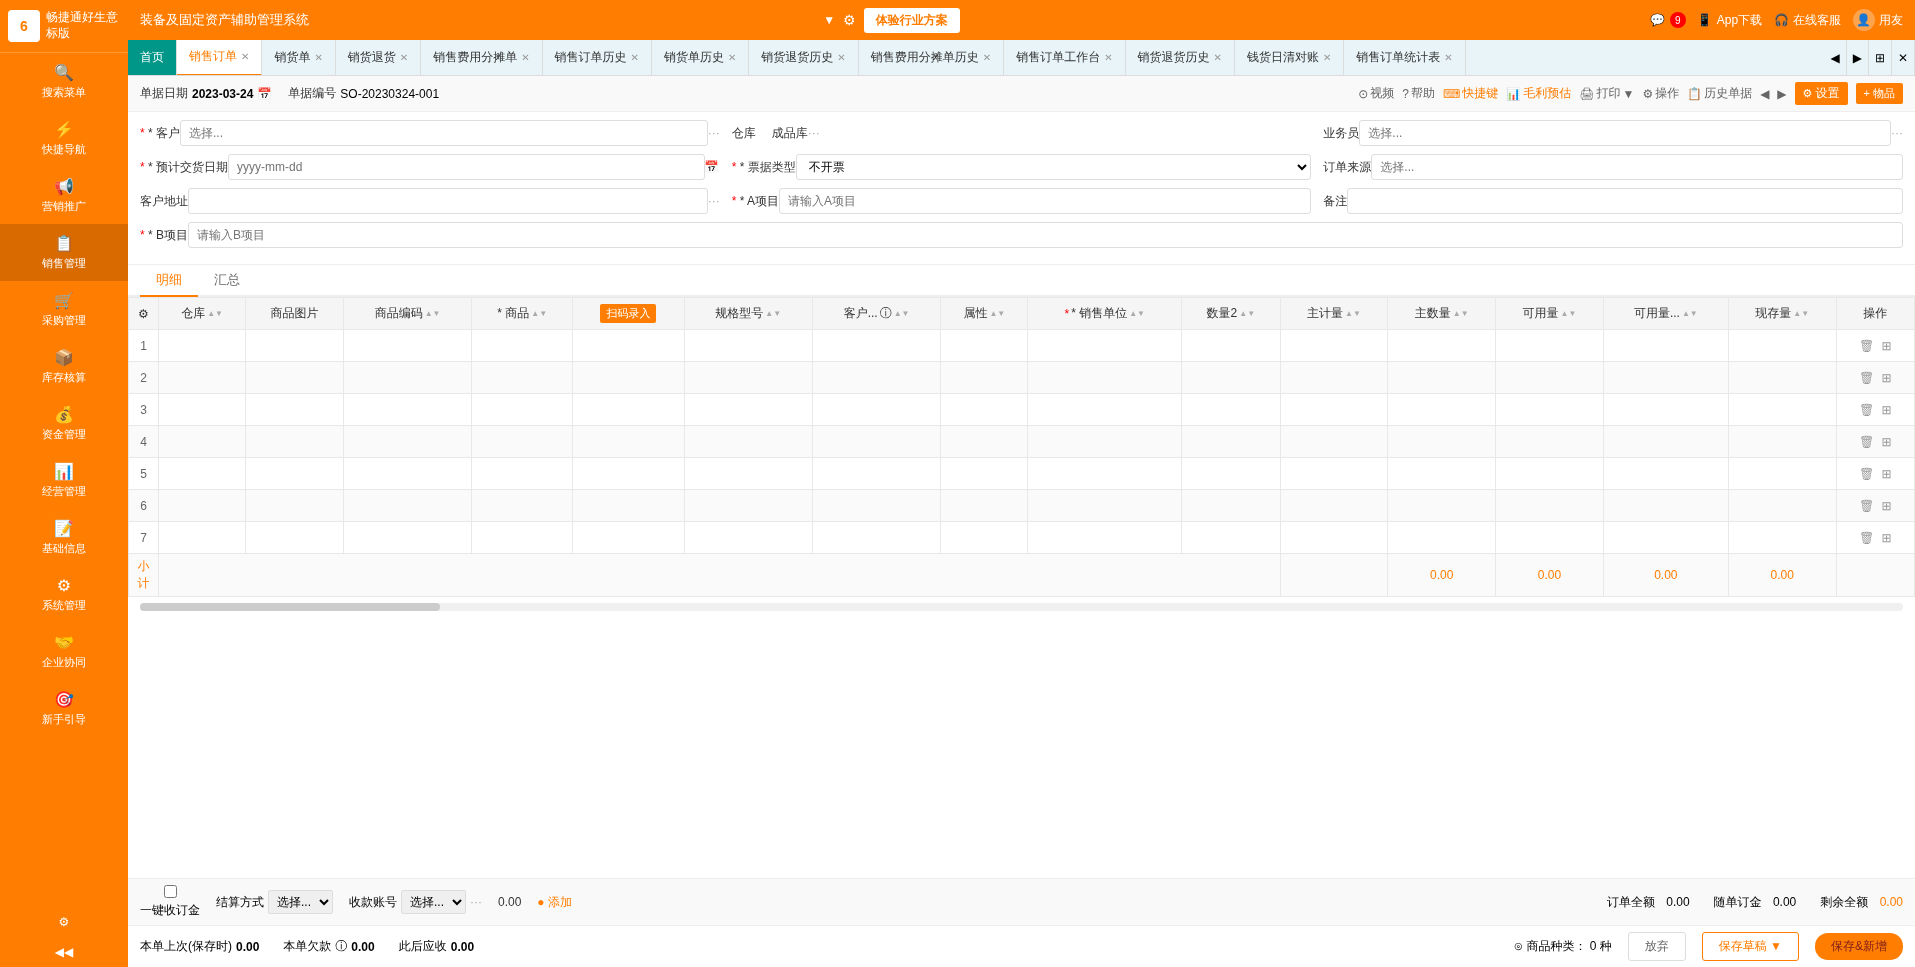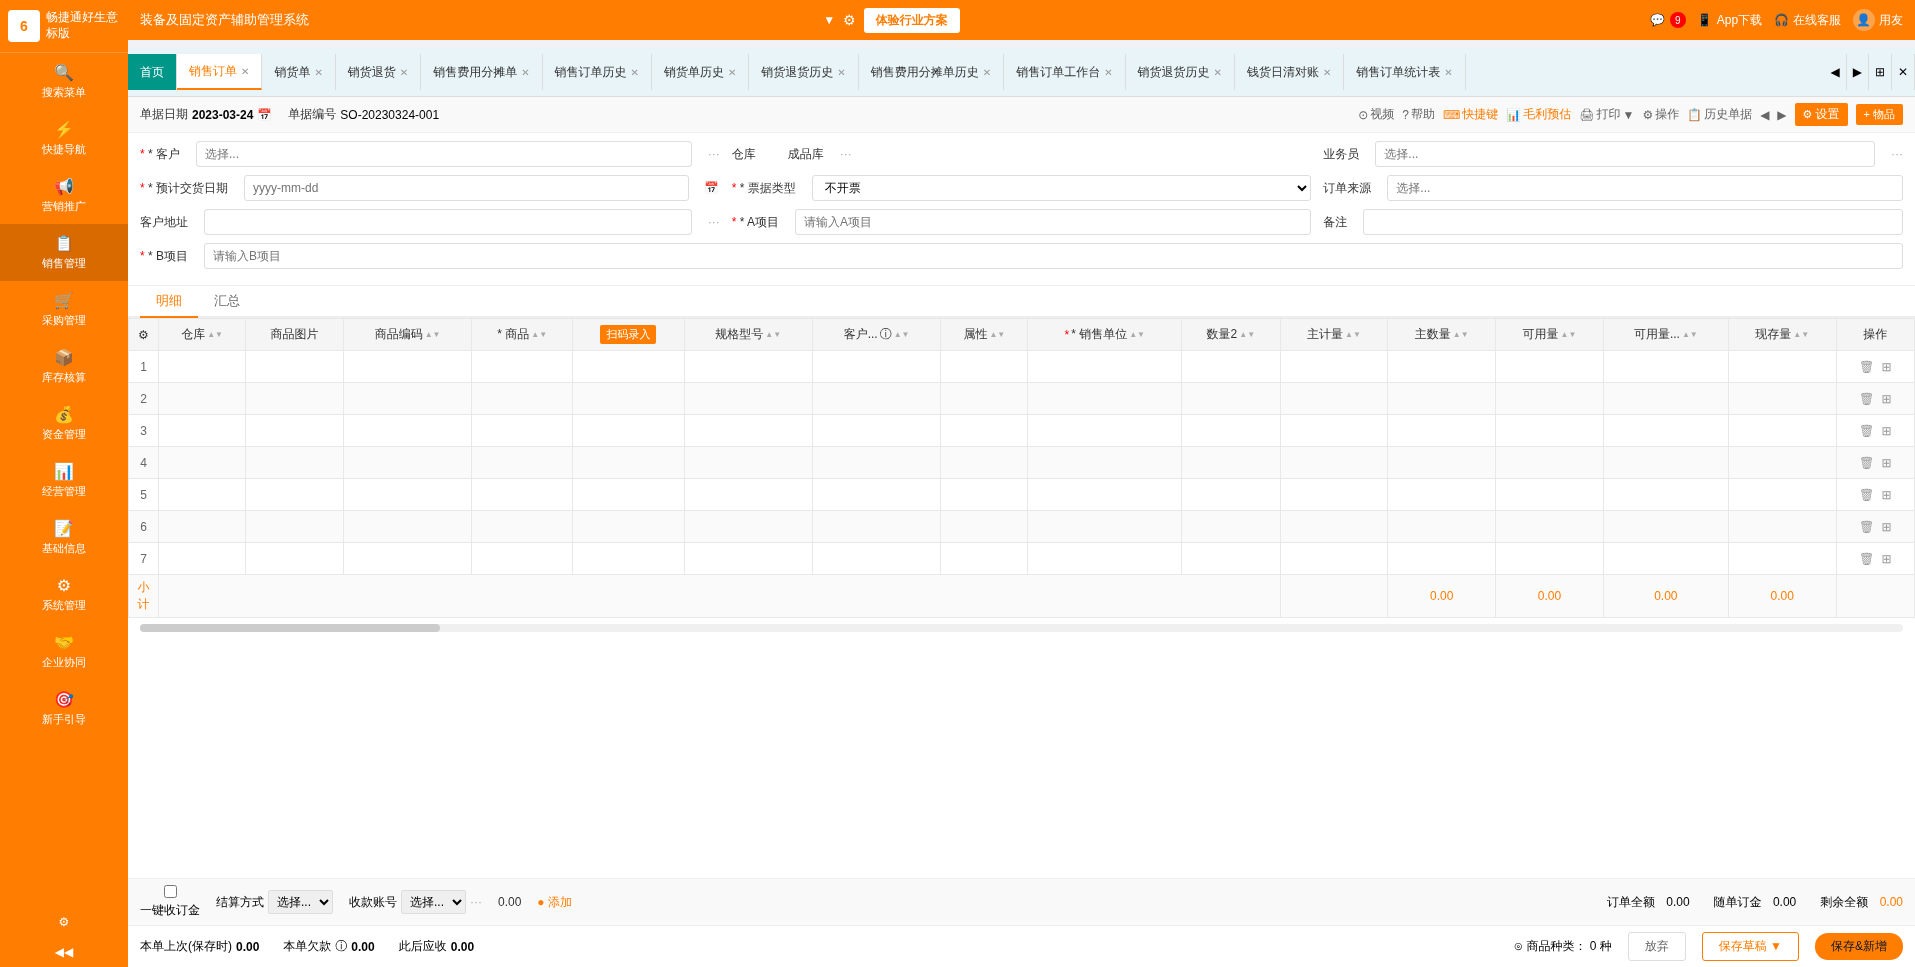--- a/index.html
+++ b/index.html
@@ -22,41 +22,41 @@
 
     
     .top-header { background: #ff7d00; display: flex; align-items: center; padding: 0 12px; height: 40px; gap: 8px; }
     .top-header-title { color: white; font-size: 13px; flex: 1; }
     .top-header-btn { background: white; color: #ff7d00; border: none; padding: 4px 12px; border-radius: 3px; cursor: pointer; font-size: 12px; font-weight: bold; }
     .top-header-icons { display: flex; align-items: center; gap: 12px; color: white; font-size: 12px; }
     .top-header-icon-item { display: flex; align-items: center; gap: 4px; cursor: pointer; }
     .badge { background: red; color: white; border-radius: 50%; width: 16px; height: 16px; display: flex; align-items: center; justify-content: center; font-size: 10px; }
 
     
-    .tab-bar { background: #e8f4f8; display: flex; align-items: center; border-bottom: 1px solid #ddd; height: 49px; overflow: hidden; margin-top: 8px; }
+    .tab-bar { background: #e8f4f8; display: flex; align-items: center; border-bottom: 1px solid #ddd; height: 36px; overflow: hidden; }
     .tab-item { padding: 0 12px; height: 36px; display: flex; align-items: center; gap: 4px; cursor: pointer; white-space: nowrap; border-right: 1px solid #ddd; font-size: 12px; color: #333; }
     .tab-item.active { background: white; color: #ff7d00; border-bottom: 2px solid #ff7d00; }
     .tab-item.home { background: #009688; color: white; }
     .tab-close { color: #999; font-size: 10px; }
     .tab-nav-btn { padding: 0 6px; height: 36px; display: flex; align-items: center; cursor: pointer; border-right: 1px solid #ddd; }
 
     
     .content { flex: 1; background: white; overflow: hidden; display: flex; flex-direction: column; }
 
     
     .form-header { display: flex; align-items: center; padding: 6px 12px; border-bottom: 1px solid #eee; gap: 16px; background: #f9f9f9; flex-wrap: wrap; }
     .form-header-item { display: flex; align-items: center; gap: 4px; }
     .form-header-actions { margin-left: auto; display: flex; align-items: center; gap: 8px; }
     .action-link { color: #666; cursor: pointer; display: flex; align-items: center; gap: 2px; font-size: 12px; }
     .action-link.orange { color: #ff7d00; }
 
     
     .form-fields { padding: 8px 12px; border-bottom: 1px solid #eee; }
     .form-row { display: flex; align-items: center; margin-bottom: 8px; gap: 12px; flex-wrap: wrap; }
-    .form-field { display: flex; align-items: center; gap: 16px; flex: 1; min-width: 200px; }
+    .form-field { display: flex; align-items: center; gap: 0; flex: 1; min-width: 200px; }
     .form-label { color: #333; white-space: nowrap; font-size: 12px; }
     .required { color: red; }
     .form-input { flex: 1; border: 1px solid #ddd; padding: 3px 8px; border-radius: 3px; color: #999; height: 26px; min-width: 120px; }
     .form-input-wide { flex: 2; }
     .form-select { flex: 1; border: 1px solid #ddd; padding: 3px 8px; border-radius: 3px; background: white; height: 26px; min-width: 120px; }
     .form-dots { color: #aaa; cursor: pointer; }
 
     
     .detail-tabs { display: flex; border-bottom: 2px solid #eee; padding: 0 12px; }
     .detail-tab { padding: 6px 16px; cursor: pointer; font-size: 13px; color: #666; }
@@ -80,21 +80,21 @@
     .bottom-bar { border-top: 1px solid #eee; padding: 6px 12px; display: flex; align-items: center; gap: 16px; background: #f9f9f9; }
     .checkbox-label { display: flex; align-items: center; gap: 4px; cursor: pointer; flex-direction: column; }
     .payment-field { display: flex; align-items: center; gap: 4px; }
 
     
     .footer { border-top: 1px solid #eee; padding: 6px 12px; display: flex; align-items: center; background: white; }
     .footer-stats { display: flex; gap: 24px; font-size: 12px; }
     .footer-stat { display: flex; align-items: center; gap: 4px; }
     .btn-discard { border: 1px solid #ddd; background: white; padding: 5px 16px; border-radius: 3px; cursor: pointer; color: #666; }
     .btn-save-draft { border: 1px solid #ff7d00; background: white; padding: 5px 16px; border-radius: 3px; cursor: pointer; color: #ff7d00; }
-    .btn-save-new { background: #ff7d00; color: #0f172a; border: none; padding: 5px 16px; border-radius: 13px; cursor: pointer; }
+    .btn-save-new { background: #ff7d00; color: #7f1d1d; border: none; padding: 5px 16px; border-radius: 13px; cursor: pointer; }
 
     .th-sort { display: flex; align-items: center; justify-content: center; gap: 2px; cursor: pointer; }
     .sort-arrows { display: flex; flex-direction: column; font-size: 8px; line-height: 1; color: #aaa; }
 
     .scrollbar-track { height: 8px; background: #f0f0f0; border-radius: 4px; margin: 4px 0; }
     .scrollbar-thumb { width: 300px; height: 8px; background: #ccc; border-radius: 4px; }
   </style>
 </head>
 <body>
 

